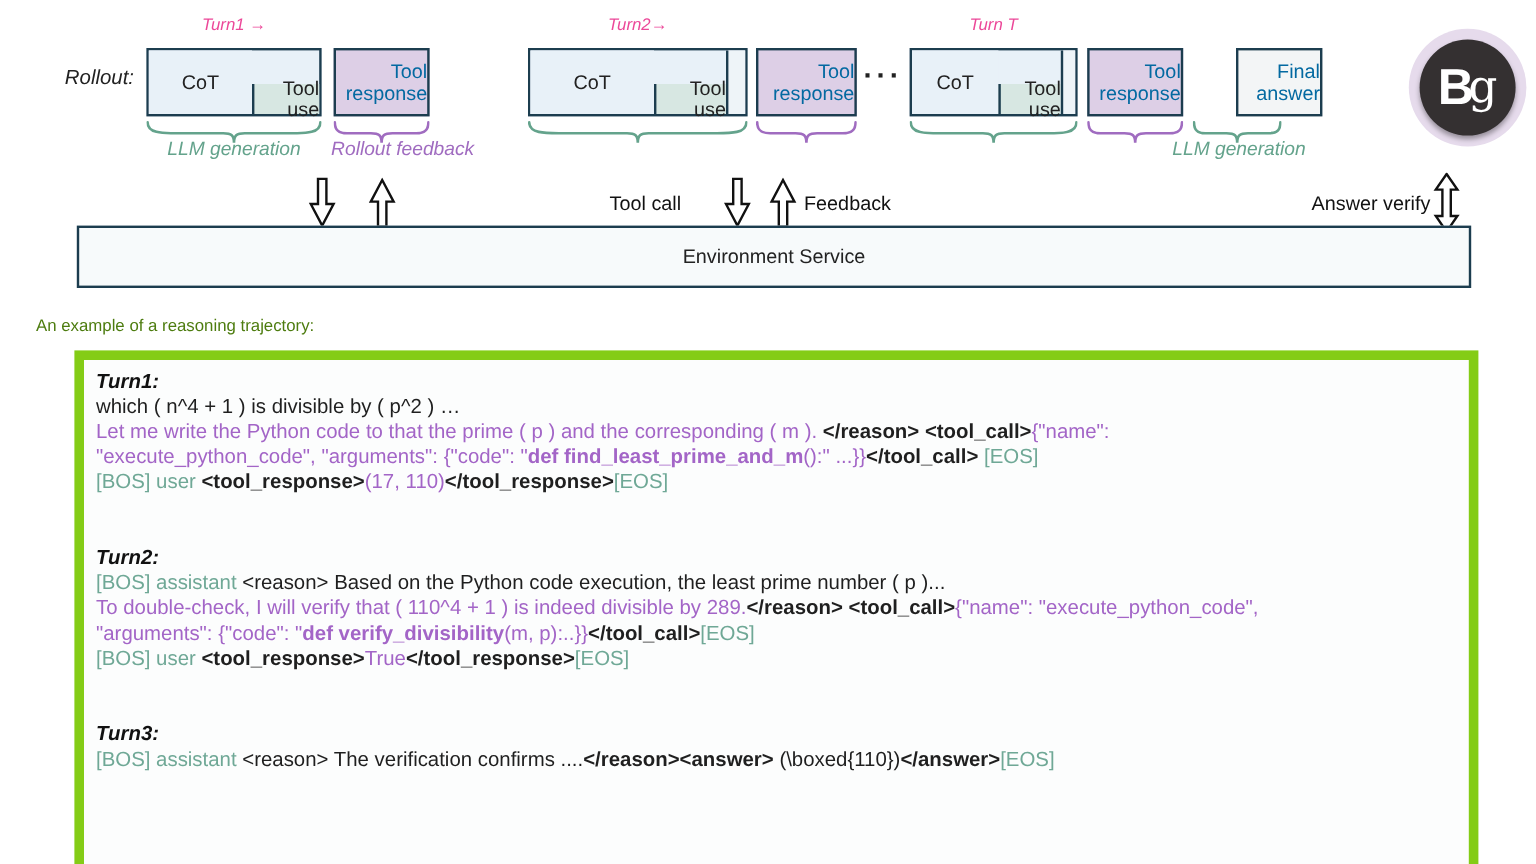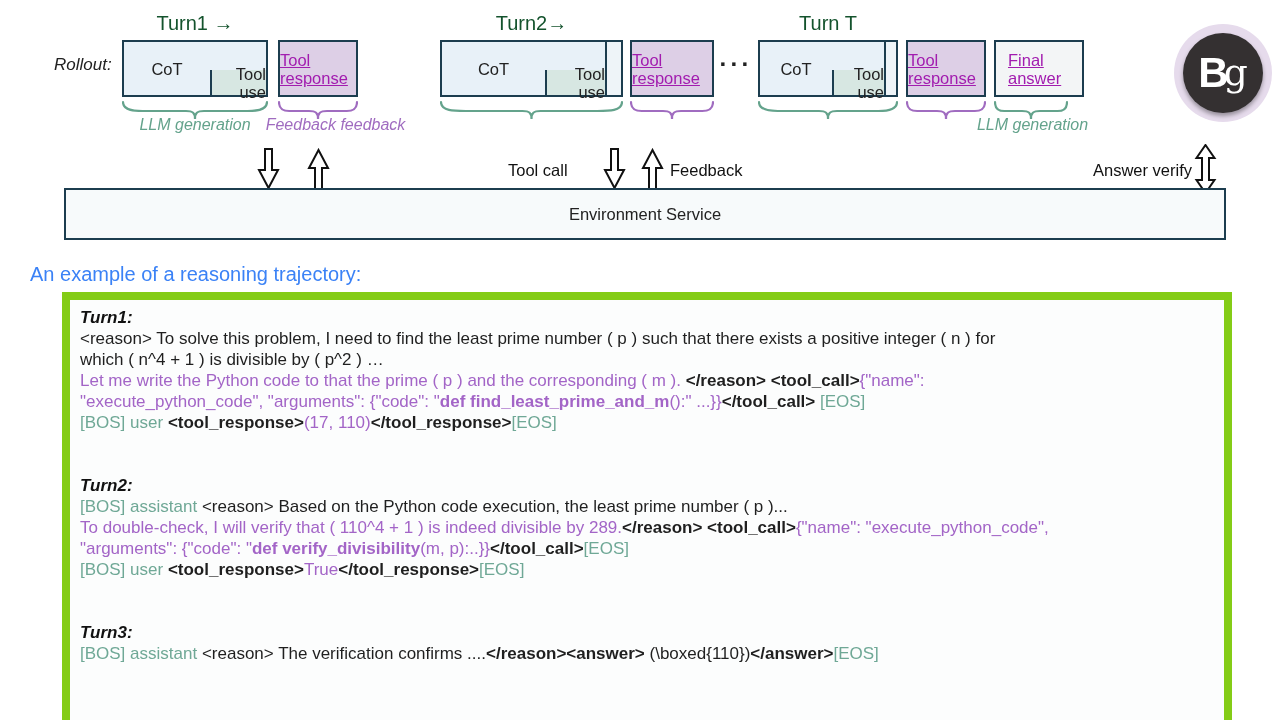--- a/index.html
+++ b/index.html
@@ -1,45 +1,45 @@
 <!DOCTYPE html>
 <html><head>
 <meta charset="utf-8">
 <style>
   html,body{margin:0;padding:0;background:#fff;}
   #stage{position:relative;width:1280px;height:720px;background:#ffffff;overflow:hidden;
          font-family:"Liberation Sans",sans-serif;color:#1a1a1a;}
   .abs{position:absolute;}
   
   .rollout-label{top:55px;left:54px;font-size:17px;font-style:italic;color:#222;}
-  .turn-label{top:12px;font-size:20px;text-align:center;color:#14532d;white-space:nowrap;}
+  .turn-label{top:12px;font-size:14px;font-style:italic;text-align:center;color:#ec4899;white-space:nowrap;}
   .group{top:40px;height:57px;display:flex;border:2.5px solid #1c3d4f;box-sizing:border-box;background:#e8f1f8;}
   .cell{display:flex;align-items:center;justify-content:center;text-align:right;
         font-size:16.5px;line-height:18px;color:#222;}
   .cell-cot{flex:1;background:#e8f1f8;}
   .cell-tooluse{background:#d7e7e2;border-left:2.5px solid #1c3d4f;margin-top:28px;}
   .cell-strip{background:#eef4f8;border-left:2.5px solid #1c3d4f;}
   .solo{top:40px;height:57px;border:2.5px solid #1c3d4f;box-sizing:border-box;
-        display:flex;align-items:center;justify-content:center;text-align:left;
-        font-size:16.5px;line-height:18px;color:#a21caf;text-decoration:underline;}
+        display:flex;align-items:center;justify-content:center;text-align:right;
+        font-size:16.5px;line-height:18px;color:#0369a1;}
   .resp{background:#ddcfe6;}
   .final{background:#f3f5f6;}
   .dots{top:50px;font-size:24px;font-weight:bold;letter-spacing:3px;color:#222;}
   .brace{top:100px;height:20px;}
   .brace-label{top:116px;font-size:16px;font-style:italic;text-align:center;white-space:nowrap;}
   .teal-text{color:#64a38c;}
   .purple-text{color:#a06cc0;}
   
   .mid-label{top:161px;font-size:16.5px;color:#111;white-space:nowrap;}
   .arrow{top:148px;}
   
   .env-box{left:64px;top:188px;width:1162px;height:52px;border:2.5px solid #1c3d4f;box-sizing:border-box;
            background:#f7fafb;display:flex;align-items:center;justify-content:center;font-size:16.5px;color:#222;}
   
-  .traj-heading{left:30px;top:263px;font-size:20px;color:#3b82f6;}
+  .traj-heading{left:30px;top:263px;font-size:14px;color:#4d7c0f;}
   .traj-box{left:62px;top:292px;width:1170px;height:492px;border:8px solid #84cc16;box-sizing:border-box;
             background:#fcfdfd;padding:7px 10px;font-size:17px;line-height:21px;}
   .traj-line{white-space:nowrap;min-height:21px;}
   .seg-k{color:#1f1f1f;}
   .seg-kb{color:#1f1f1f;font-weight:bold;}
   .seg-kbi{color:#111;font-weight:bold;font-style:italic;}
   .seg-p{color:#a365c7;}
   .seg-pb{color:#a365c7;font-weight:bold;}
   .seg-t{color:#6fa896;}
   
@@ -80,21 +80,21 @@
   <div class="abs dots" style="left:716px;width:40px;text-align:center;">···</div>
 
   <div class="abs group" style="left:758px;width:140px;">
     <div class="cell cell-cot">CoT</div>
     <div class="cell cell-tooluse" style="width:50px;">Tool use</div>
     <div class="cell-strip" style="width:10px;"></div>
   </div>
 
   <div class="abs solo resp" style="left:906px;width:80px;">Tool response</div>
 
-  <div class="abs solo final" style="left:994px;width:90px;padding-left:12px;">Final answer</div>
+  <div class="abs solo final" style="left:1030px;width:72px;padding-left:12px;">Final answer</div>
 
   <div class="abs logo-outer">
     <div class="logo-inner">
       <span class="logo-b">B</span>
       <span class="logo-g">g</span>
     </div>
   </div>
 
   <div class="abs brace" style="left:122px;width:146px;"><svg width="146" height="20" viewBox="0 0 146 20">
         <path d="M1,2 C1,11 14,11 20.44,11 L64,11 C71,11 73,13 73,19 C73,13 75,11 82,11 L125.56,11 C132,11 145,11 145,2" fill="none" stroke="#64a38c" stroke-width="2.2" stroke-linecap="round"></path>
@@ -112,21 +112,21 @@
         <path d="M1,2 C1,11 14,11 19.6,11 L61,11 C68,11 70,13 70,19 C70,13 72,11 79,11 L120.39999999999999,11 C126,11 139,11 139,2" fill="none" stroke="#64a38c" stroke-width="2.2" stroke-linecap="round"></path>
       </svg></div>
   <div class="abs brace" style="left:906px;width:80px;"><svg width="80" height="20" viewBox="0 0 80 20">
         <path d="M1,2 C1,11 8,11 11.200000000000001,11 L31,11 C38,11 40,13 40,19 C40,13 42,11 49,11 L68.8,11 C72,11 79,11 79,2" fill="none" stroke="#a06cc0" stroke-width="2.2" stroke-linecap="round"></path>
       </svg></div>
   <div class="abs brace" style="left:994px;width:74px;"><svg width="74" height="20" viewBox="0 0 74 20">
         <path d="M1,2 C1,11 7.4,11 10.360000000000001,11 L28,11 C35,11 37,13 37,19 C37,13 39,11 46,11 L63.64,11 C66.6,11 73,11 73,2" fill="none" stroke="#64a38c" stroke-width="2.2" stroke-linecap="round"></path>
       </svg></div>
 
   <div class="abs brace-label teal-text" style="left:100px;width:190px;">LLM generation</div>
-  <div class="abs brace-label purple-text" style="left:243px;width:185px;">Feedback feedback</div>
+  <div class="abs brace-label purple-text" style="left:243px;width:185px;">Rollout feedback</div>
   <div class="abs brace-label teal-text" style="left:940px;width:185px;">LLM generation</div>
 
   <div class="abs arrow" style="left:257px;">
     <svg width="23" height="42" viewBox="0 0 23 42">
         <path d="M8,1 L15,1 L15,22 L21,22 L11.5,40 L2,22 L8,22 Z" fill="#ffffff" stroke="#111" stroke-width="2"></path>
       </svg>
   </div>
   <div class="abs arrow" style="left:307px;">
     <svg width="23" height="42" viewBox="0 0 23 42">
         <path d="M8,41 L15,41 L15,20 L21,20 L11.5,2 L2,20 L8,20 Z" fill="#ffffff" stroke="#111" stroke-width="2"></path>
@@ -153,21 +153,20 @@
       </svg>
   </div>
 
   <div class="abs env-box">
     <span>Environment Service</span>
   </div>
 
   <div class="abs traj-heading">An example of a reasoning trajectory:</div>
   <div class="abs traj-box">
       <div class="traj-line"><span class="seg-kbi">Turn1:</span></div>
-      <div class="traj-line"><span class="seg-k">&lt;reason&gt; To solve this problem, I need to find the least prime number ( p ) such that there exists a positive integer ( n ) for</span></div>
       <div class="traj-line"><span class="seg-k">which ( n^4 + 1 ) is divisible by ( p^2 ) …</span></div>
       <div class="traj-line"><span class="seg-p">Let me write the Python code to that the prime ( p ) and the corresponding ( m ). </span><span class="seg-kb">&lt;/reason&gt; &lt;tool_call&gt;</span><span class="seg-p">{"name":</span></div>
       <div class="traj-line"><span class="seg-p">"execute_python_code", "arguments": {"code": "</span><span class="seg-pb">def find_least_prime_and_m</span><span class="seg-p">():" ...}}</span><span class="seg-kb">&lt;/tool_call&gt;</span><span class="seg-k"> </span><span class="seg-t">[EOS]</span></div>
       <div class="traj-line"><span class="seg-t">[BOS] user </span><span class="seg-kb">&lt;tool_response&gt;</span><span class="seg-p">(17, 110)</span><span class="seg-kb">&lt;/tool_response&gt;</span><span class="seg-t">[EOS]</span></div>
       <div class="traj-line">&nbsp;</div>
       <div class="traj-line">&nbsp;</div>
       <div class="traj-line"><span class="seg-kbi">Turn2:</span></div>
       <div class="traj-line"><span class="seg-t">[BOS] assistant </span><span class="seg-k">&lt;reason&gt; Based on the Python code execution, the least prime number ( p )...</span></div>
       <div class="traj-line"><span class="seg-p">To double-check, I will verify that ( 110^4 + 1 ) is indeed divisible by 289.</span><span class="seg-kb">&lt;/reason&gt; &lt;tool_call&gt;</span><span class="seg-p">{"name": "execute_python_code",</span></div>
       <div class="traj-line"><span class="seg-p">"arguments": {"code": "</span><span class="seg-pb">def verify_divisibility</span><span class="seg-p">(m, p):..}}</span><span class="seg-kb">&lt;/tool_call&gt;</span><span class="seg-t">[EOS]</span></div>

